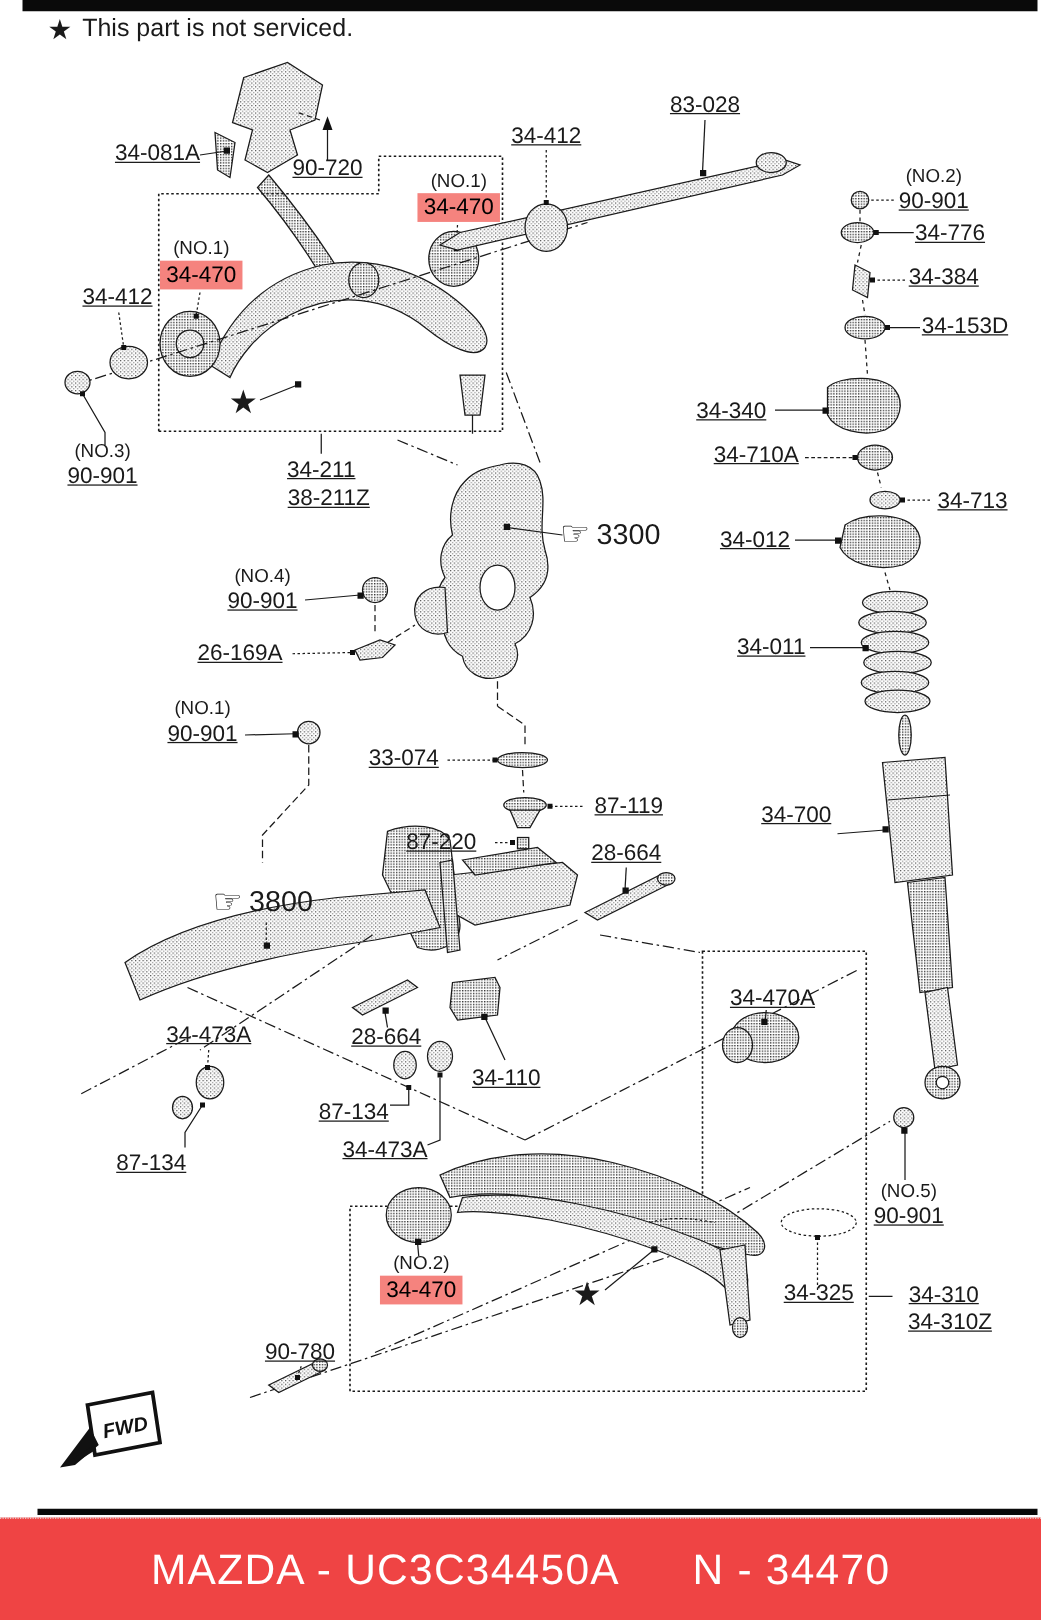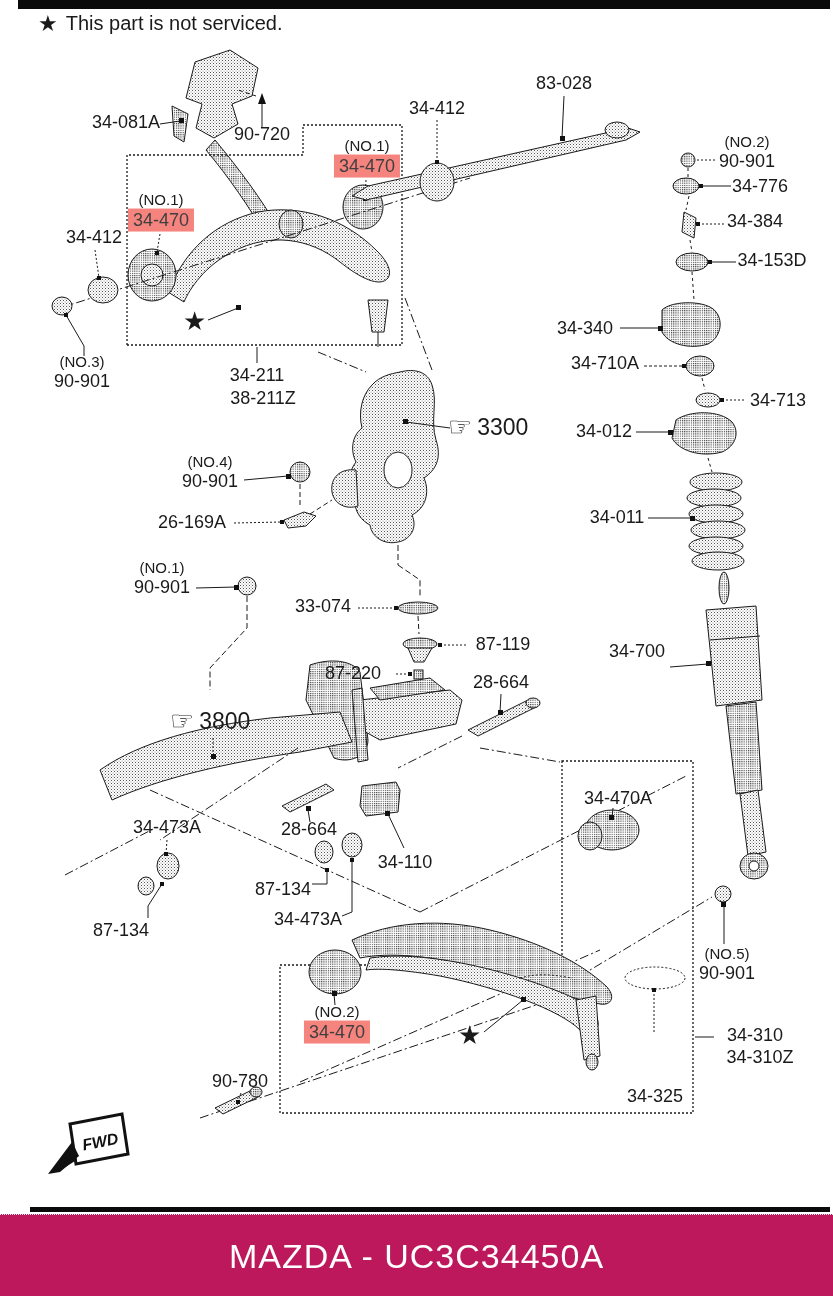--- a/index.html
+++ b/index.html
@@ -7,26 +7,26 @@
         font-family:"Liberation Sans", sans-serif;color:#1a1a1a;}
   .topbar{position:absolute;left:18px;top:0;width:812px;height:9px;background:#0a0a0a;}
   .botbar{position:absolute;left:30px;top:1207px;width:800px;height:5px;background:#0a0a0a;}
   .note{position:absolute;left:38px;top:12px;display:flex;align-items:center;gap:8px;z-index:3;}
   .note .star{font-size:22px;line-height:1;}
   .note .ntxt{font-size:20px;}
   svg.diagram{position:absolute;left:0;top:0;z-index:1;}
   .lbl{position:absolute;transform:translate(-50%,-50%);text-align:center;font-size:18px;
        line-height:1.18;white-space:nowrap;z-index:3;}
   .lbl .pfx{display:block;font-size:15px;}
-  .lbl .t{display:inline-block;}
-  .lbl .hl{background:#f5837e;color:#404040;padding:1px 5px;display:inline-block;}
+  .lbl .t{display:inline-block;text-decoration:underline;}
+  .lbl .hl{background:#f5837e;color:#000000;padding:1px 5px;display:inline-block;}
   .callout{position:absolute;display:flex;align-items:center;gap:5px;font-size:23px;z-index:3;}
   .hand{font-size:27px;line-height:1;}
   .fwd{position:absolute;left:46px;top:1110px;width:95px;height:80px;z-index:3;}
-  .banner{position:absolute;left:0;top:1214px;width:833px;height:82px;background:#be185d;
+  .banner{position:absolute;left:0;top:1214px;width:833px;height:82px;background:#ef4444;
           display:flex;align-items:center;justify-content:center;gap:58px;z-index:4;
           border-top:1px dotted #e8e8e8;}
   .banner span{color:#fff;font-size:34px;letter-spacing:1px;}
 </style>
 </head>
 <body>
 
 <div class="page">
 
   <div class="topbar"></div>
@@ -285,21 +285,21 @@
   <div class="lbl" style="left:637px;top:652px"><span class="t">34-700</span></div>
   <div class="lbl" style="left:167px;top:828px"><span class="t">34-473A</span></div>
   <div class="lbl" style="left:309px;top:830px"><span class="t">28-664</span></div>
   <div class="lbl" style="left:405px;top:863px"><span class="t">34-110</span></div>
   <div class="lbl" style="left:283px;top:890px"><span class="t">87-134</span></div>
   <div class="lbl" style="left:308px;top:920px"><span class="t">34-473A</span></div>
   <div class="lbl" style="left:121px;top:931px"><span class="t">87-134</span></div>
   <div class="lbl" style="left:618px;top:799px"><span class="t">34-470A</span></div>
   <div class="lbl" style="left:727px;top:964px"><span class="pfx">(NO.5)</span><span class="t">90-901</span></div>
   <div class="lbl" style="left:337px;top:1023px"><span class="pfx">(NO.2)</span><span class="hl">34-470</span></div>
-  <div class="lbl" style="left:655px;top:1097px"><span class="t">34-325</span></div>
+  <div class="lbl" style="left:655px;top:1035px"><span class="t">34-325</span></div>
   <div class="lbl" style="left:755px;top:1036px"><span class="t">34-310</span></div>
   <div class="lbl" style="left:760px;top:1058px"><span class="t">34-310Z</span></div>
   <div class="lbl" style="left:240px;top:1082px"><span class="t">90-780</span></div>
 
   <div class="callout" style="left:448px;top:414px">
     <span class="hand">☞</span>
     <span>3300</span>
   </div>
   <div class="callout" style="left:170px;top:708px">
     <span class="hand">☞</span>
@@ -315,15 +315,16 @@
       <polygon points="2,64 26,32 33,46 14,62" fill="#111"></polygon>
       <line x1="30" y1="48" x2="14" y2="58" stroke="#111" stroke-width="4"></line>
       <text x="36" y="38" transform="rotate(-11 50 32)" font-size="16" font-weight="bold" font-style="italic" fill="#111">FWD</text>
     </svg>
   </div>
 
   <div class="botbar"></div>
 
   <div class="banner">
     <span>MAZDA - UC3C34450A</span>
+    <span>N - 34470</span>
   </div>
 
 </div>
 
 </body></html>

